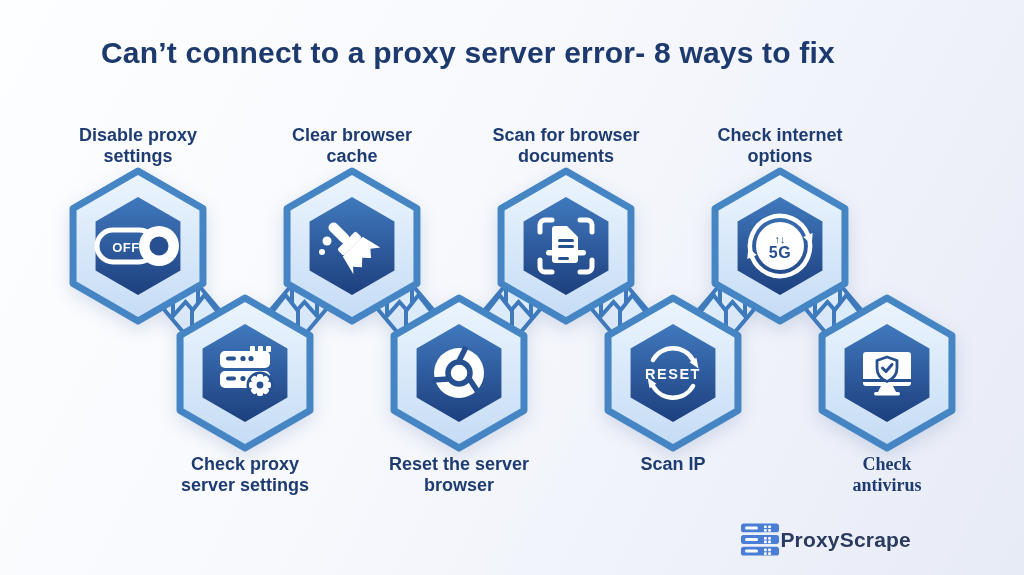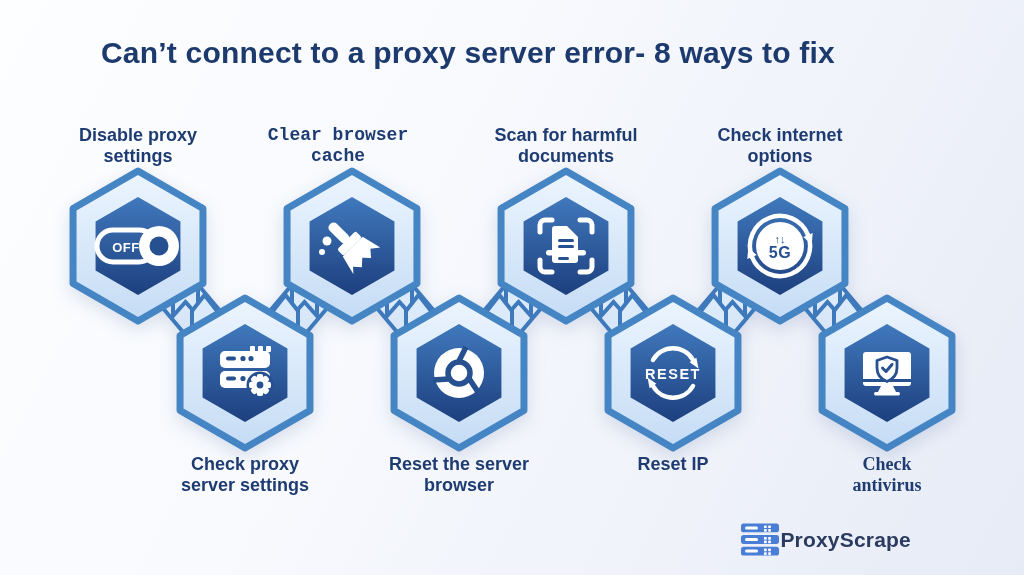--- a/index.html
+++ b/index.html
@@ -199,27 +199,27 @@
           </g>
         </g>
       </g>
     </svg>
 
   <div id="labels">
       <div class="step-label top" style="left: 43px; top: 119px;">Disable proxy
 settings</div>
       <div class="step-label bottom" style="left: 150px; top: 454px;">Check proxy
 server settings</div>
-      <div class="step-label top" style="left: 243px; top: 119px; font-family: Liberation Mono, monospace;">Clear browser
+      <div class="step-label top" style="left: 257px; top: 119px;">Clear browser
 cache</div>
       <div class="step-label bottom" style="left: 364px; top: 454px;">Reset the server
 browser</div>
-      <div class="step-label top" style="left: 471px; top: 119px;">Scan for harmful
+      <div class="step-label top" style="left: 471px; top: 119px;">Scan for browser
 documents</div>
-      <div class="step-label bottom" style="left: 578px; top: 454px;">Reset IP</div>
+      <div class="step-label bottom" style="left: 578px; top: 454px;">Scan IP</div>
       <div class="step-label top" style="left: 685px; top: 119px;">Check internet
 options</div>
       <div class="step-label bottom" style="left: 792px; top: 454px; font-family: Liberation Serif, serif;">Check
 antivirus</div>
     </div>
 
   <div class="brand">
     <svg id="brand-icon" width="40" height="34" viewBox="0 0 40 34">
         <rect x="1" y="0.5" width="38" height="8.8" rx="2.6" fill="#4a7ed6"></rect>
         <rect x="5" y="3.4" width="13" height="3" rx="1.5" fill="#fff"></rect>

